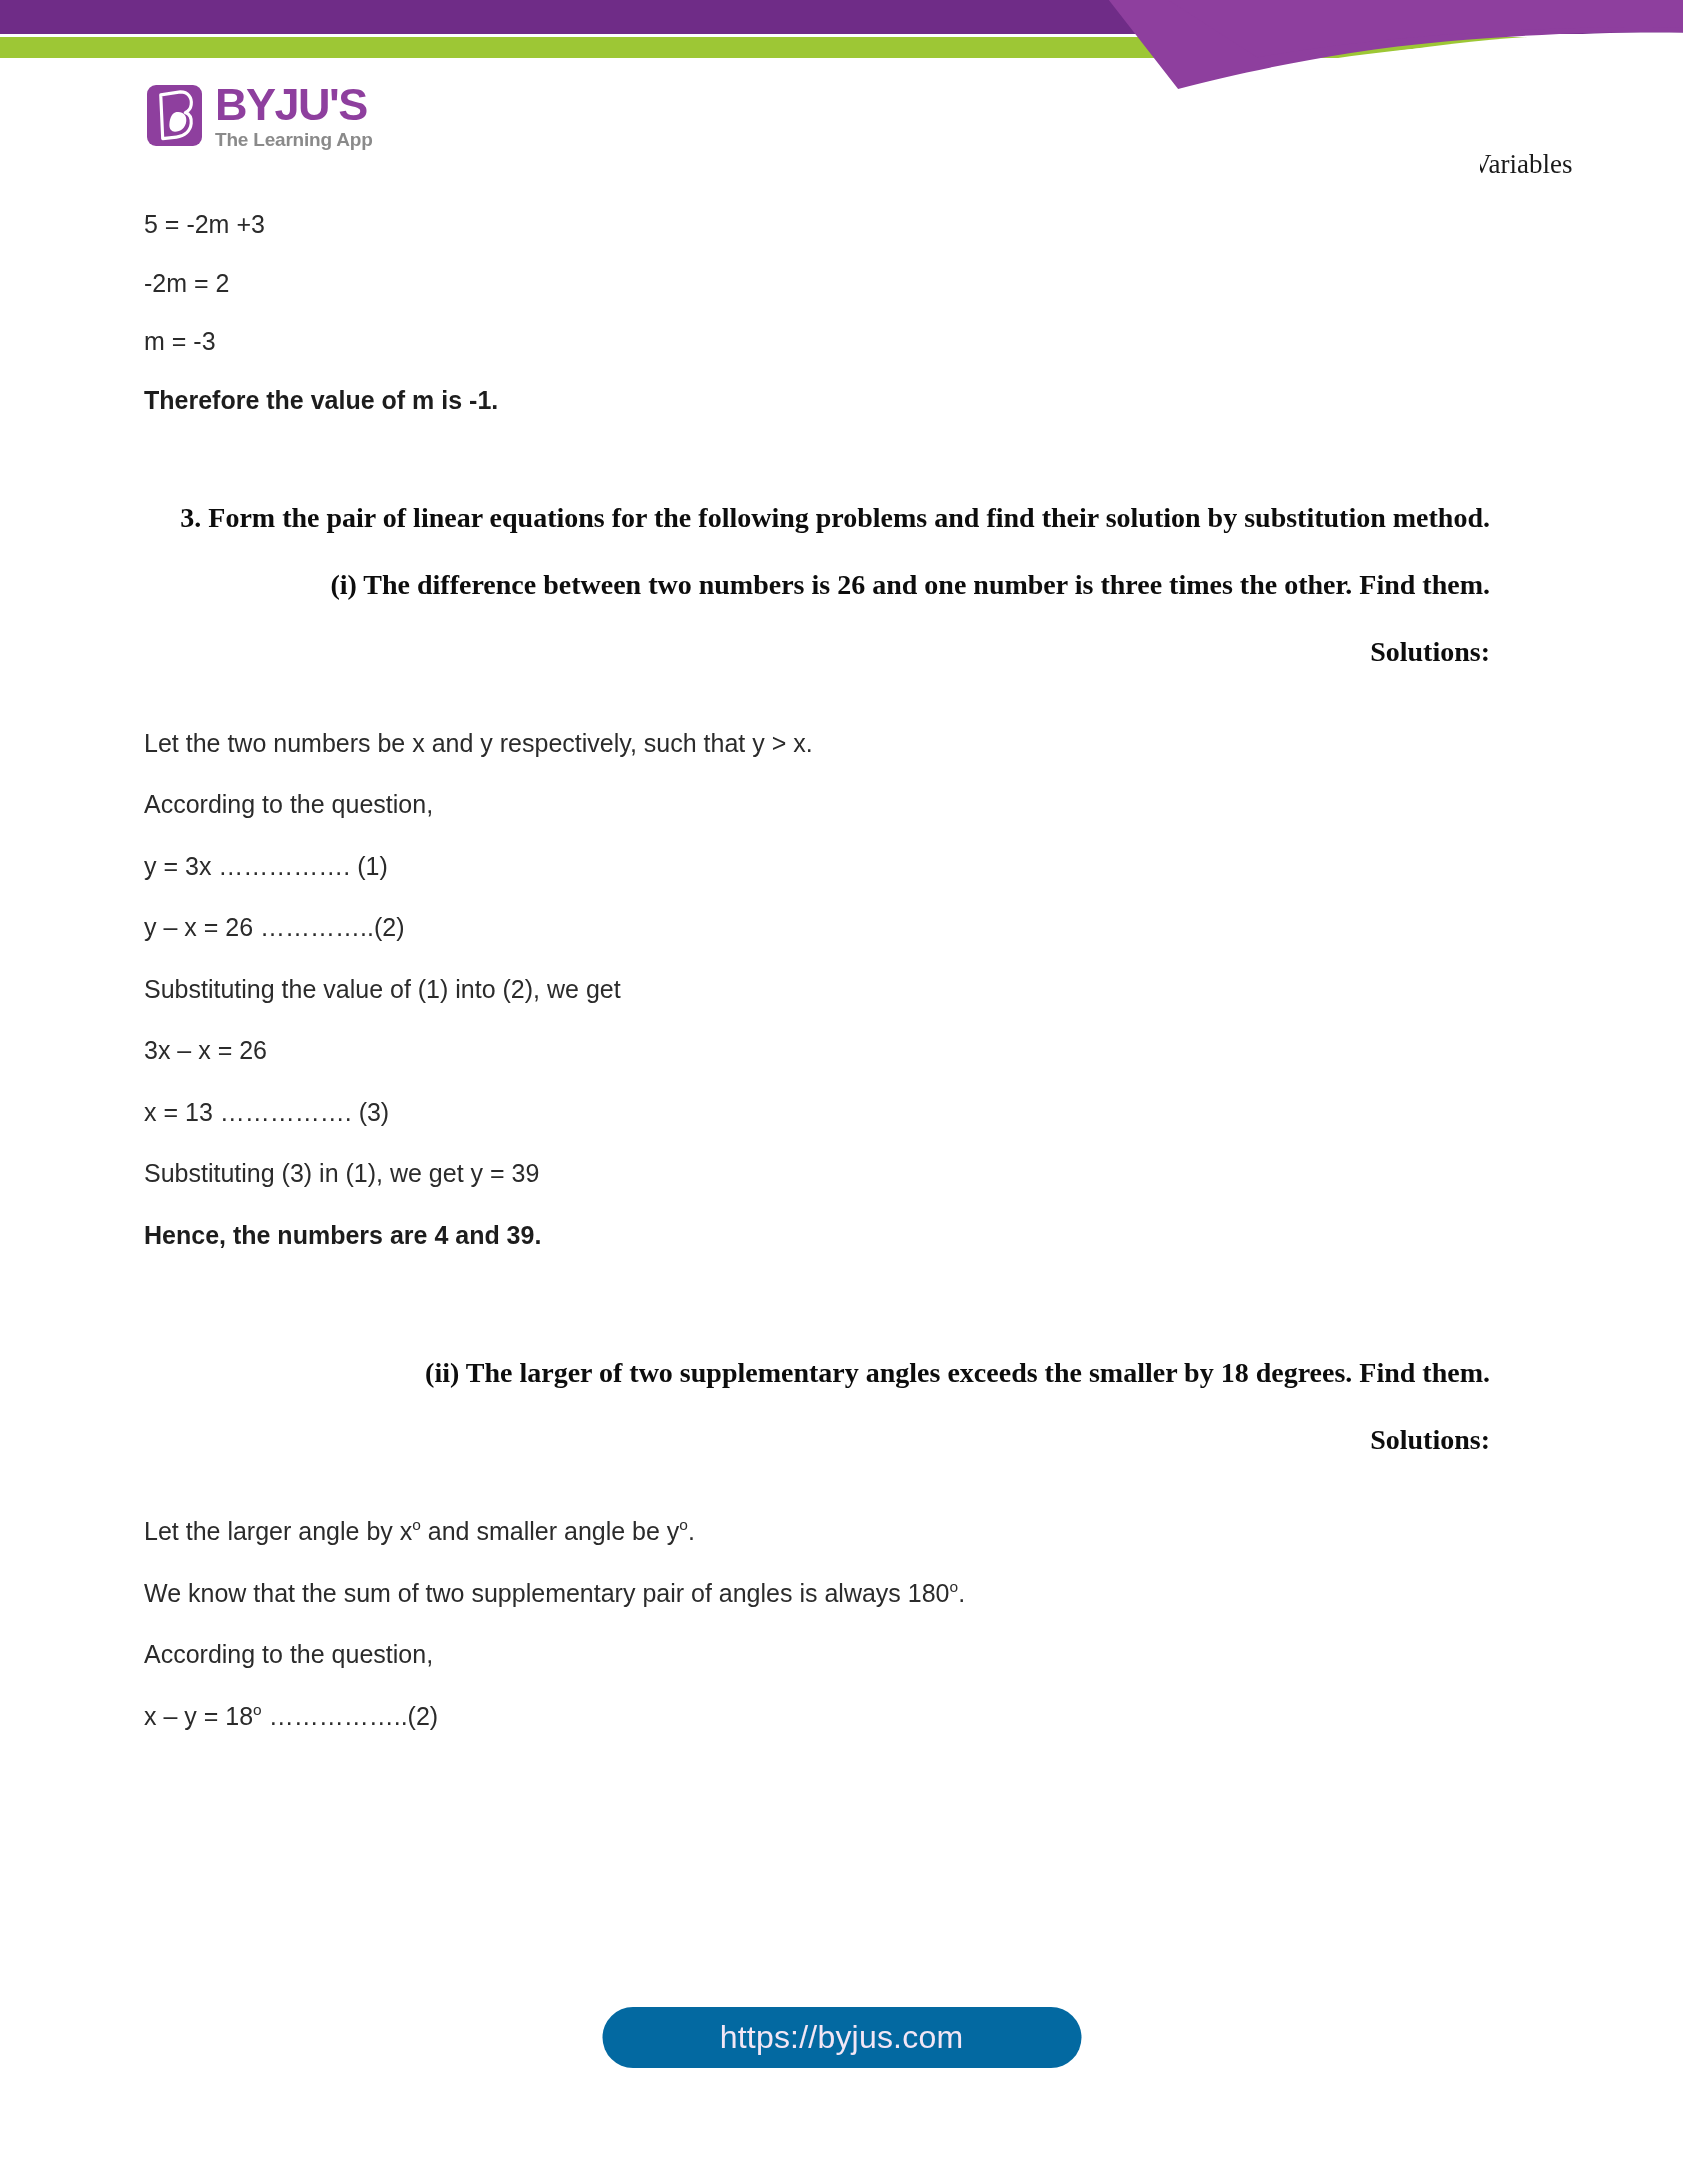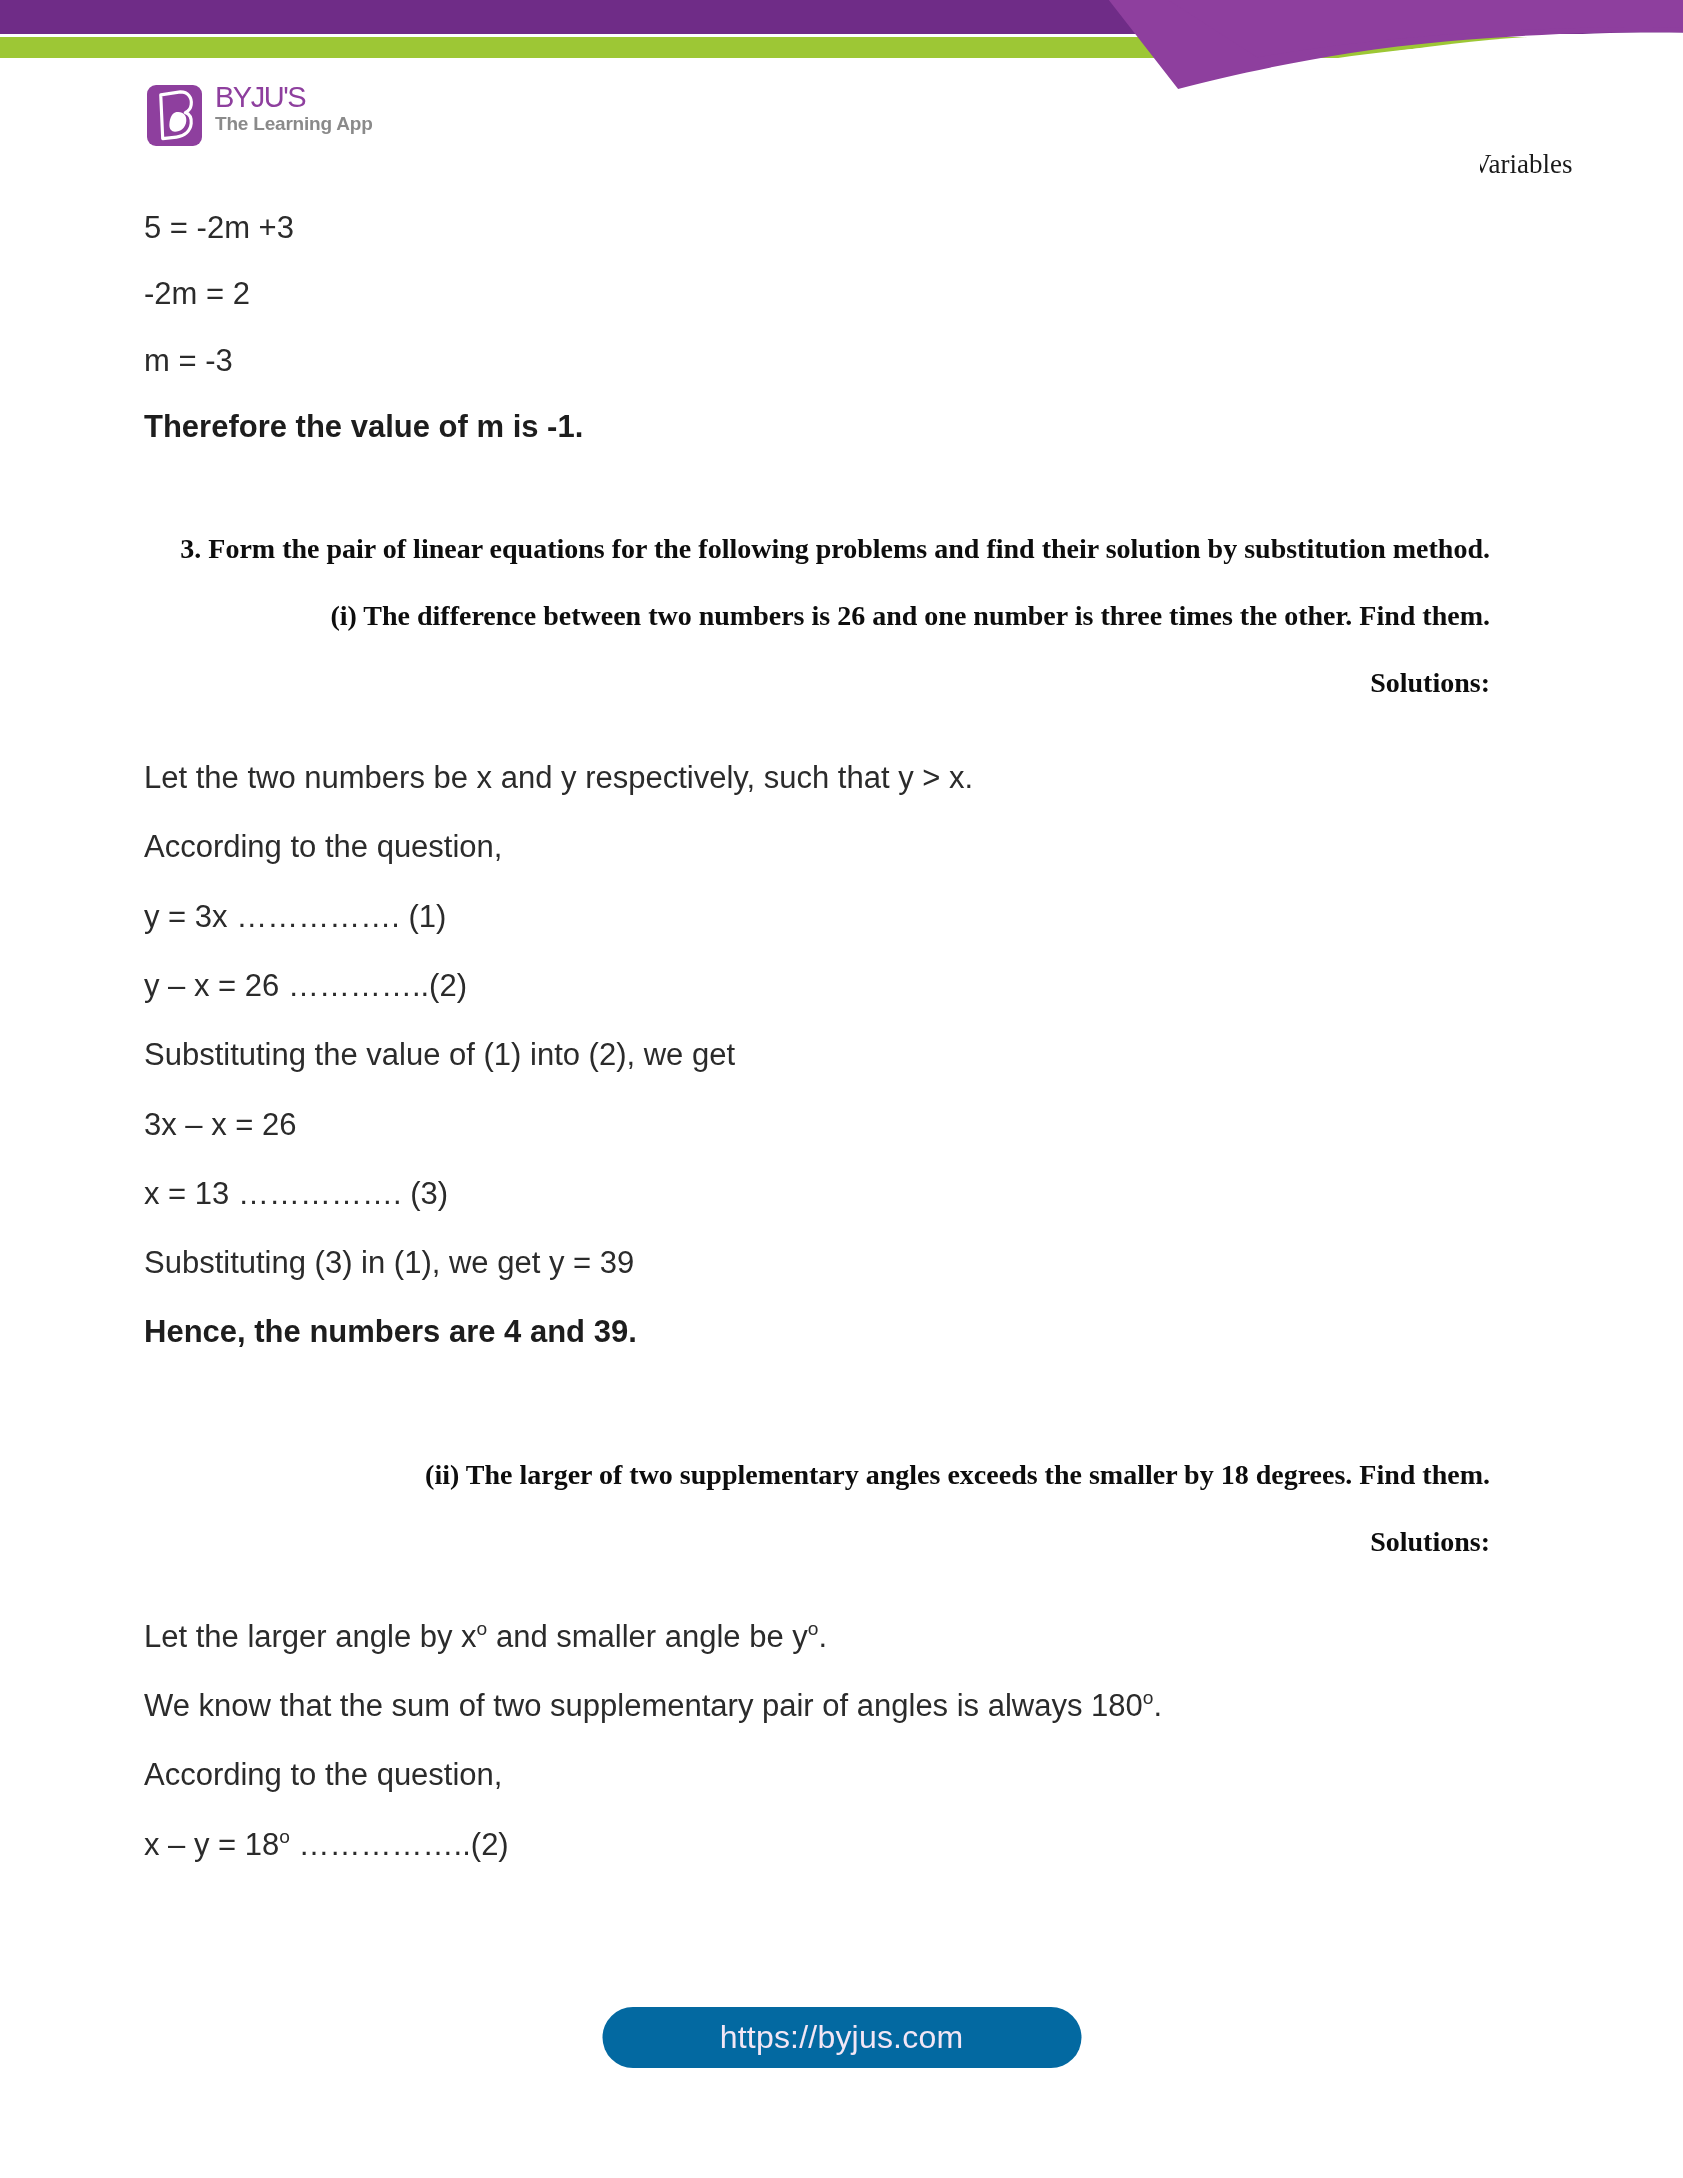--- a/index.html
+++ b/index.html
@@ -64,22 +64,22 @@
     margin-top: 2px;
   }
   .logo-mark svg { position: absolute; left: 0; top: 0; }
   .logo-text-block {
     margin-left: 13px;
     display: flex;
     flex-direction: column;
   }
   .logo-wordmark {
     font-family: "Liberation Sans", sans-serif;
-    font-weight: normal;
-    font-size: 29px;
+    font-weight: bold;
+    font-size: 45px;
     letter-spacing: -1.5px;
     color: #8e3f9e;
     line-height: 0.98;
   }
   .logo-tagline {
     font-family: Liberation Sans, sans-serif;
     font-weight: bold;
     font-size: 19px;
     color: #8a8a8a;
     letter-spacing: -0.2px;
@@ -108,21 +108,21 @@
 
   
   .content {
     position: absolute;
     left: 144px;
     top: 208px;
     width: 1346px;
   }
   .line {
     font-family: "Liberation Sans", sans-serif;
-    font-size: 31px;
+    font-size: 25px;
     color: #2b2b2b;
     line-height: 1.3;
     margin: 0 0 29px 0;
     white-space: pre-wrap;
   }
   .line.tight { margin-bottom: 26px; }
   .line.b-sans {
     font-weight: bold;
     color: #1d1d1d;
   }

